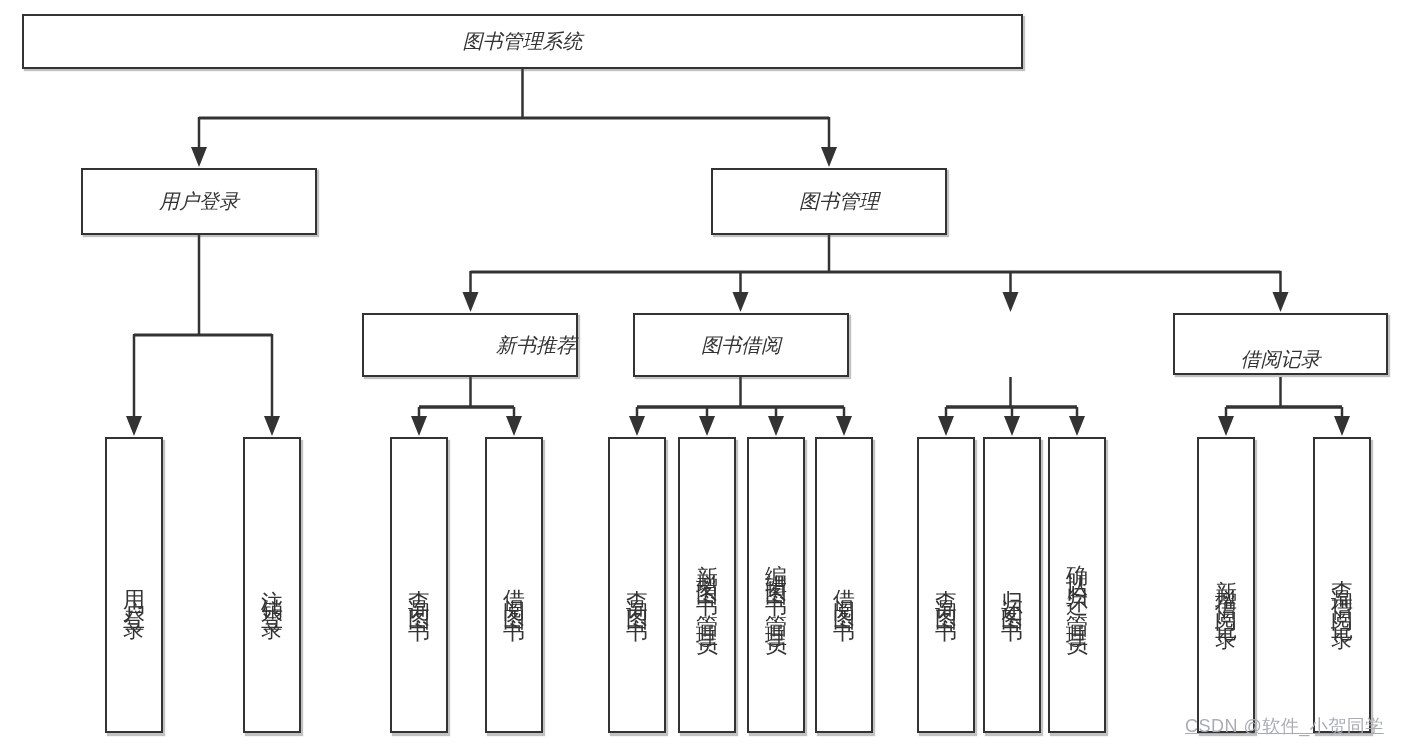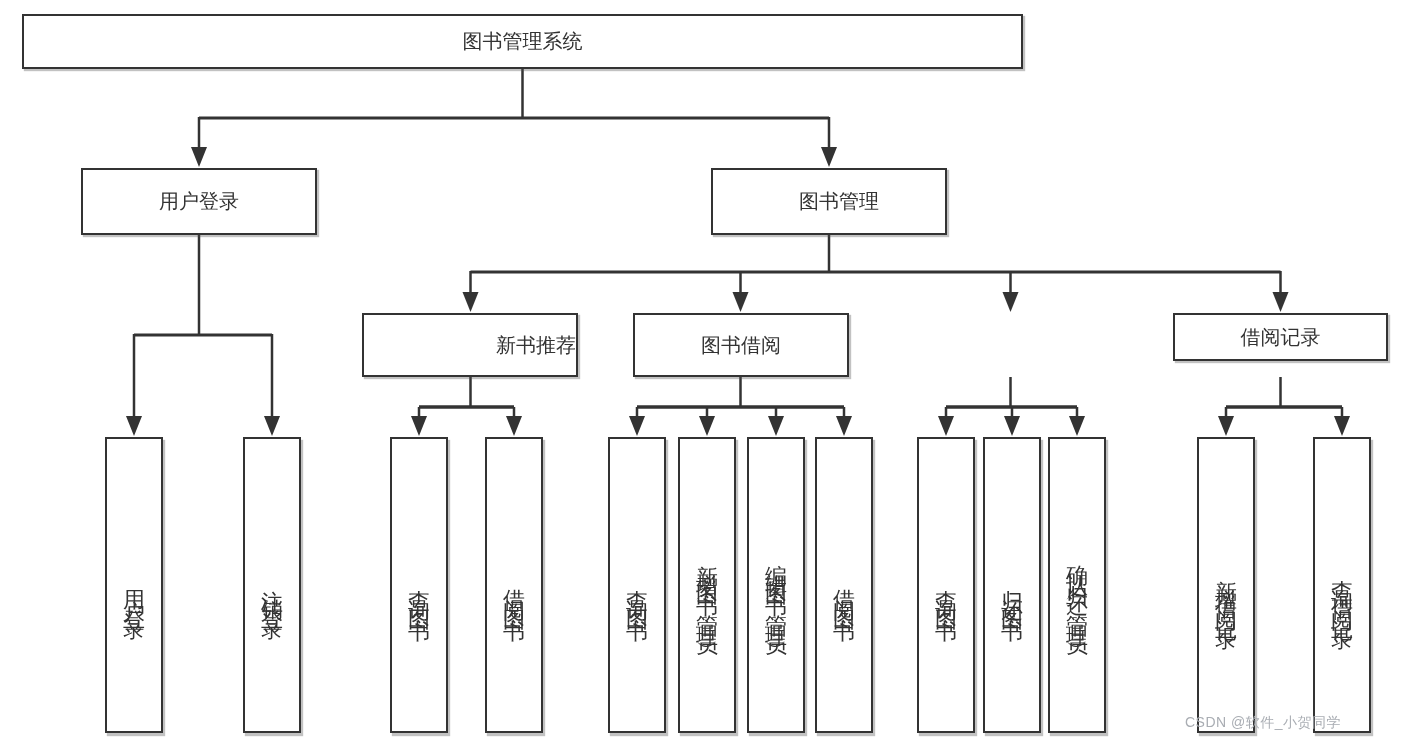--- a/index.html
+++ b/index.html
@@ -7,35 +7,36 @@
     position:relative;width:1405px;height:747px;background:#ffffff;
     font-family:"Liberation Sans","DejaVu Sans",sans-serif;color:#333333;overflow:hidden;
   }
   .connectors{position:absolute;left:0;top:0;z-index:0;}
   .box{
     position:absolute;background:#ffffff;border:2px solid #333333;box-sizing:border-box;
     display:flex;align-items:center;justify-content:center;
     font-size:20px;color:#333333;z-index:1;
     box-shadow:2px 2px 1px rgba(80,80,80,0.35);
     white-space:nowrap;
+    font-style:italic;
   }
   .vbox{
     position:absolute;background:#ffffff;border:2px solid #333333;box-sizing:border-box;
     display:flex;align-items:center;justify-content:center;
     width:58px;top:437px;height:296px;z-index:1;
     box-shadow:2px 3px 1px rgba(80,80,80,0.35);
   }
   .vtext{
     writing-mode:vertical-rl;text-orientation:mixed;
     font-size:22px;line-height:1.1;letter-spacing:10px;margin-bottom:-14px;
     color:#333333;
   }
   .watermark{
     position:absolute;left:1185px;top:714px;z-index:2;
-    font-size:14px;color:#a9adb3;letter-spacing:0.5px;white-space:nowrap;
+    font-size:18px;color:#a9adb3;letter-spacing:0.5px;white-space:nowrap;text-decoration:underline;
   }
 </style>
 </head>
 <body>
 
 <div class="canvas">
 
   <svg class="connectors" width="1405" height="747" viewBox="0 0 1405 747">
     <g stroke="#333333" stroke-width="2.5" fill="none">
 
@@ -112,21 +113,21 @@
   <div class="box" style="left:711px;top:168px;width:236px;height:67px;padding-left:20px;">
     <span>图书管理</span>
   </div>
 
   <div class="box" style="left:362px;top:313px;width:216px;height:64px;justify-content:flex-end;">
     <span>新书推荐</span>
   </div>
   <div class="box" style="left:633px;top:313px;width:216px;height:64px;justify-content:center;">
     <span>图书借阅</span>
   </div>
-  <div class="box" style="left:1173px;top:313px;width:215px;height:48px;">
+  <div class="box" style="left:1173px;top:313px;width:215px;height:62px;align-items:flex-end;">
     <span>借阅记录</span>
   </div>
 
   <div class="vbox" style="left:105px;">
     <span class="vtext">用户登录</span>
   </div>
   <div class="vbox" style="left:243px;">
     <span class="vtext">注销登录</span>
   </div>
 

